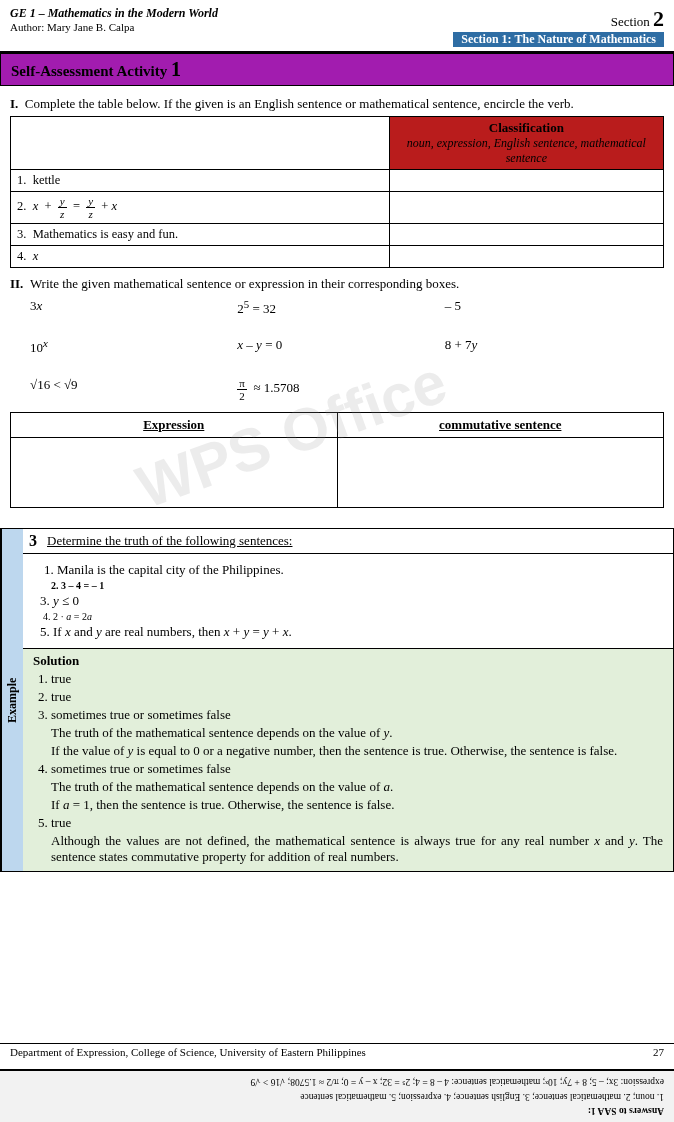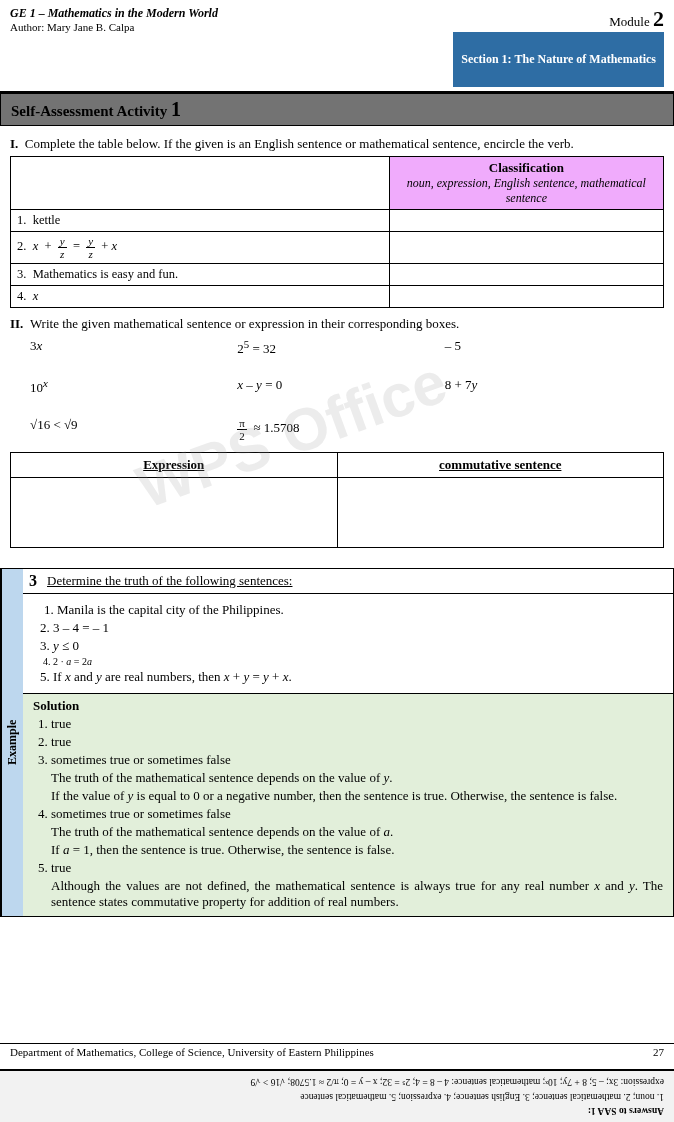--- a/index.html
+++ b/index.html
@@ -44,31 +44,31 @@
       font-size: 13px;
       font-weight: normal;
     }
     .module-num {
       font-size: 22px;
       font-weight: bold;
     }
     .section-line {
       background: #2e6da4;
       color: #fff;
-      padding: 20px 8px;
+      padding: 0 8px;
       font-size: 12px;
       text-align: center;
     }
     .section-line span {
       font-weight: bold;
     }
 
     
     .saa-bar {
-      background: #737373;
+      background: #a21caf;
       border: 1.5px solid #000;
       padding: 4px 10px;
       font-size: 15px;
       font-weight: bold;
       margin: 0;
     }
     .saa-num {
       font-size: 20px;
     }
 
@@ -93,21 +93,21 @@
       margin-bottom: 6px;
     }
     .classif-table td, .classif-table th {
       border: 1.5px solid #000;
       padding: 3px 6px;
       font-size: 12.5px;
       vertical-align: middle;
     }
     .classif-table .header-cell {
       text-align: center;
-      background: #f0abfc;
+      background: #b91c1c;
     }
     .classif-table .classif-header {
       font-weight: bold;
       font-size: 13px;
     }
     .classif-table .classif-sub {
       font-style: italic;
       font-weight: normal;
       font-size: 12px;
     }
@@ -262,21 +262,21 @@
 
 <div class="page">
 
   <div class="header">
     <div class="header-left">
       <div class="title">GE 1 – Mathematics in the Modern World</div>
       <div class="author">Author: Mary Jane B. Calpa</div>
     </div>
     <div class="header-right">
       <div class="module-line">
-        <span>Module</span>
+        <span>Section</span>
         <span class="module-num">2</span>
       </div>
       <div class="section-line">
         <span>Section 1:</span>
         <span>The Nature of Mathematics</span>
       </div>
     </div>
   </div>
 
   <div class="saa-bar">
@@ -390,21 +390,21 @@
   <div class="example-container">
     <div class="example-sidebar">Example</div>
     <div class="example-main">
       <div class="example-number-row">
         <span class="example-num">3</span>
         <span class="example-instruction">Determine the truth of the following sentences:</span>
       </div>
       <div class="example-body">
         <ol style="padding-left:18px; margin:4px 0;">
           <li style="font-size:13px; margin:2px 4px;">Manila is the capital city of the Philippines.</li>
-          <li style="font-size:13px; margin:2px 0;">3 – 4 = – 1</li>
+          <li style="font-size:10px; margin:2px 8px;font-weight:bold;">3 – 4 = – 1</li>
           <li style="font-size:13px; margin:2px 0;"><em>y</em> ≤ 0</li>
           <li style="font-size:10px; margin:2px 0;">2 · <em>a</em> = 2<em>a</em></li>
           <li style="font-size:13px; margin:2px 0;">If <em>x</em> and <em>y</em> are real numbers, then <em>x</em> + <em>y</em> = <em>y</em> + <em>x</em>.</li>
         </ol>
       </div>
 
       <div class="solution-box">
         <div class="solution-title">Solution</div>
         <ol style="padding-left:18px; margin:2px 0;">
           <li style="font-size:13px; margin:2px 0;">true</li>
@@ -432,21 +432,21 @@
             <div style="text-align:justify; font-size:13px; margin-top:2px;">
               Although the values are not defined, the mathematical sentence is always true for any real number <em>x</em> and <em>y</em>. The sentence states commutative property for addition of real numbers.
             </div>
           </li>
         </ol>
       </div>
     </div>
   </div>
 
   <div class="footer">
-    <span>Department of Mathematics, College of Science, University of Eastern Philippines</span>
+    <span>Department of Expression, College of Science, University of Eastern Philippines</span>
     <span>27</span>
   </div>
 
   <div class="answers-strip">
     <div style="transform:rotate(180deg); font-size:9.5px; line-height:1.5;">
       <strong>Answers to SAA 1:</strong><br>
       <span>1. noun; 2. mathematical sentence; 3. English sentence; 4. expression; 5. mathematical sentence</span><br>
       <span>expression: 3x; – 5; 8 + 7y; 10ˣ; mathematical sentence: 4 – 8 = 4; 2⁵ = 32; x – y = 0; π/2 ≈ 1.5708; √16 &gt; √9</span>
     </div>
   </div>

